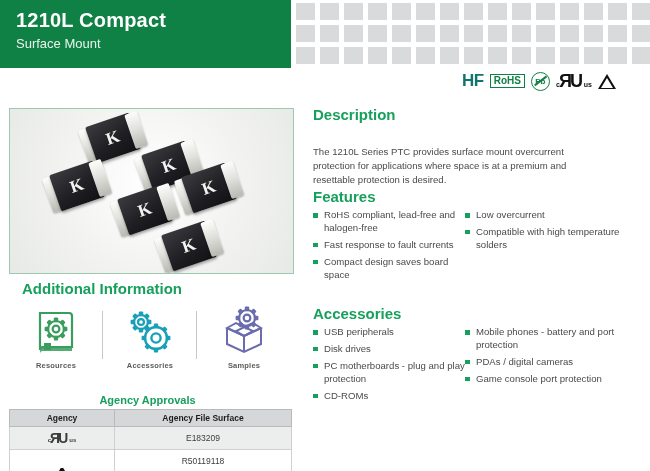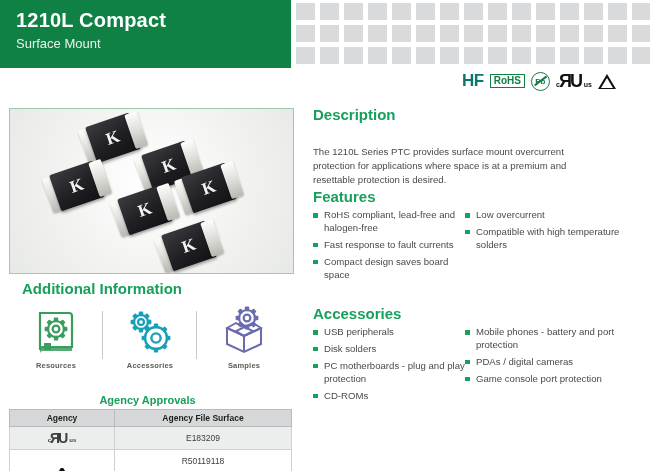--- a/index.html
+++ b/index.html
@@ -308,21 +308,21 @@
         </div>
       </div>
     </div>
 
     <div style="position:absolute;top:305px;left:0;width:337px;">
       <h2 class="sec">Accessories</h2>
       <div class="bul-cols">
         <div class="bul-col">
           <ul class="bul" id="apps-left">
               <li>USB peripherals</li>
-              <li>Disk solders</li>
+              <li>Disk drives</li>
               <li>PC motherboards - plug and play protection</li>
               <li>CD-ROMs</li>
             </ul>
         </div>
         <div class="bul-col right">
           <ul class="bul" id="apps-right">
               <li>Mobile phones - battery and port protection</li>
               <li>PDAs / digital cameras</li>
               <li>Game console port protection</li>
             </ul>

